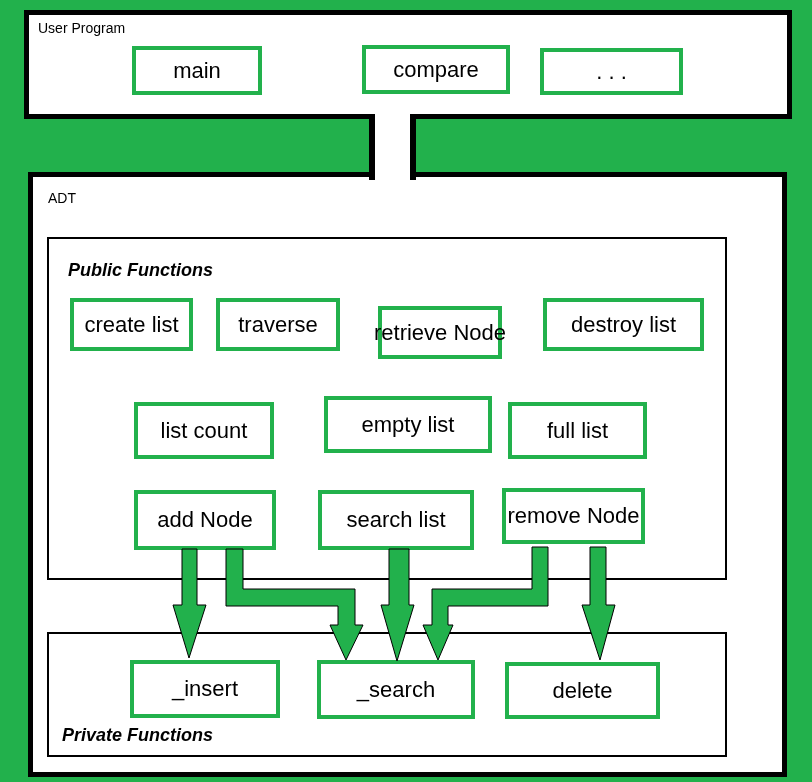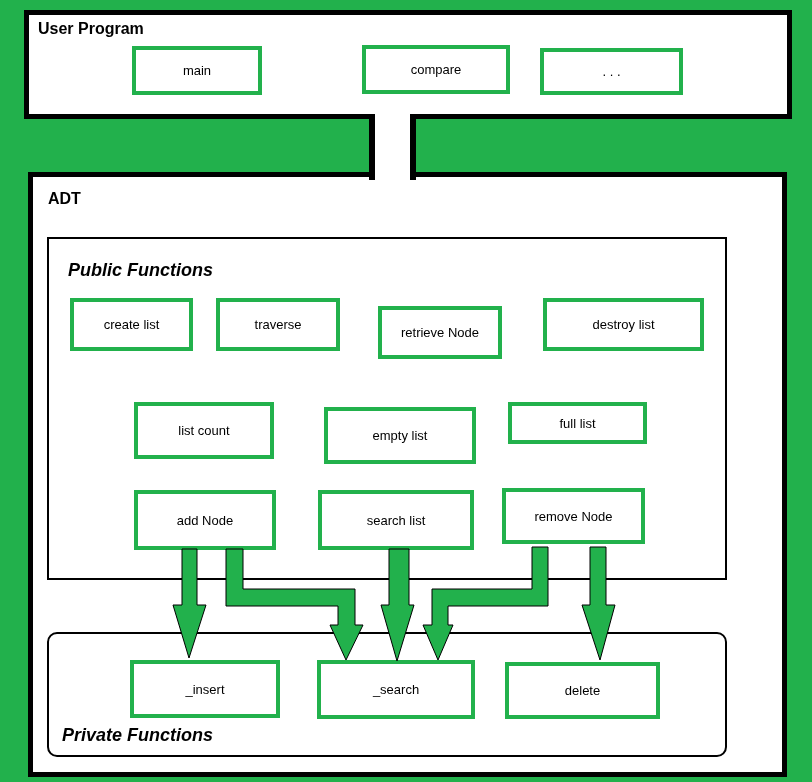--- a/index.html
+++ b/index.html
@@ -25,42 +25,42 @@
     box-sizing:border-box;
   }
   .section{
     position:absolute;
     background:var(--white);
     border:2px solid var(--black);
     box-sizing:border-box;
   }
   .container-title{
     position:absolute;
-    font-size:16px;
-    font-weight:bold;
+    font-size:14px;
+    font-weight:normal;
     color:var(--black);
     white-space:nowrap;
   }
   .section-title{
     position:absolute;
     font-size:18px;
     font-weight:bold;
     font-style:italic;
     color:var(--black);
     white-space:nowrap;
   }
   .node{
     position:absolute;
     background:var(--white);
     border:4px solid var(--green);
     box-sizing:border-box;
     display:flex;
     align-items:center;
     justify-content:center;
-    font-size:13px;
+    font-size:22px;
     color:var(--black);
     white-space:nowrap;
   }
   .arrow-layer{
     position:absolute;
     left:0;top:0;
     width:812px;height:782px;
     z-index:3;
     pointer-events:none;
   }
@@ -102,29 +102,29 @@
 
     <div class="section" style="left:14px;top:60px;width:680px;height:343px;">
       <div class="section-title" style="left:19px;top:21px;">Public Functions</div>
 
       <div class="node" style="left:21px;top:59px;width:123px;height:53px;">create list</div>
       <div class="node" style="left:167px;top:59px;width:124px;height:53px;">traverse</div>
       <div class="node" style="left:329px;top:67px;width:124px;height:53px;">retrieve Node</div>
       <div class="node" style="left:494px;top:59px;width:161px;height:53px;">destroy list</div>
 
       <div class="node" style="left:85px;top:163px;width:140px;height:57px;">list count</div>
-      <div class="node" style="left:275px;top:168px;width:152px;height:57px;">empty list</div>
-      <div class="node" style="left:459px;top:163px;width:139px;height:42px;">full list</div>
+      <div class="node" style="left:275px;top:157px;width:168px;height:57px;">empty list</div>
+      <div class="node" style="left:459px;top:163px;width:139px;height:57px;">full list</div>
 
       <div class="node" style="left:85px;top:251px;width:142px;height:60px;">add Node</div>
       <div class="node" style="left:269px;top:251px;width:156px;height:60px;">search list</div>
       <div class="node" style="left:453px;top:249px;width:143px;height:56px;">remove Node</div>
     </div>
 
-    <div class="section" style="left:14px;top:455px;width:680px;height:125px;border-radius:10px;">
+    <div class="section" style="left:14px;top:455px;width:680px;height:125px;">
       <div class="node" style="left:81px;top:26px;width:150px;height:58px;">_insert</div>
       <div class="node" style="left:268px;top:26px;width:158px;height:59px;">_search</div>
       <div class="node" style="left:456px;top:28px;width:155px;height:57px;">delete</div>
       <div class="section-title" style="left:13px;top:91px;">Private Functions</div>
     </div>
   </div>
 
   <svg class="arrow-layer" viewBox="0 0 812 782">
     <polygon points="182,549 197,549 197,605 206,605 189,658 173,605 182,605" fill="#22B14C" stroke="#000000" stroke-width="1"></polygon>
     <polygon points="226,549 243,549 243,589 355,589 355,625 363,625 346,660 330,625 338,625 338,606 226,606" fill="#22B14C" stroke="#000000" stroke-width="1"></polygon>

